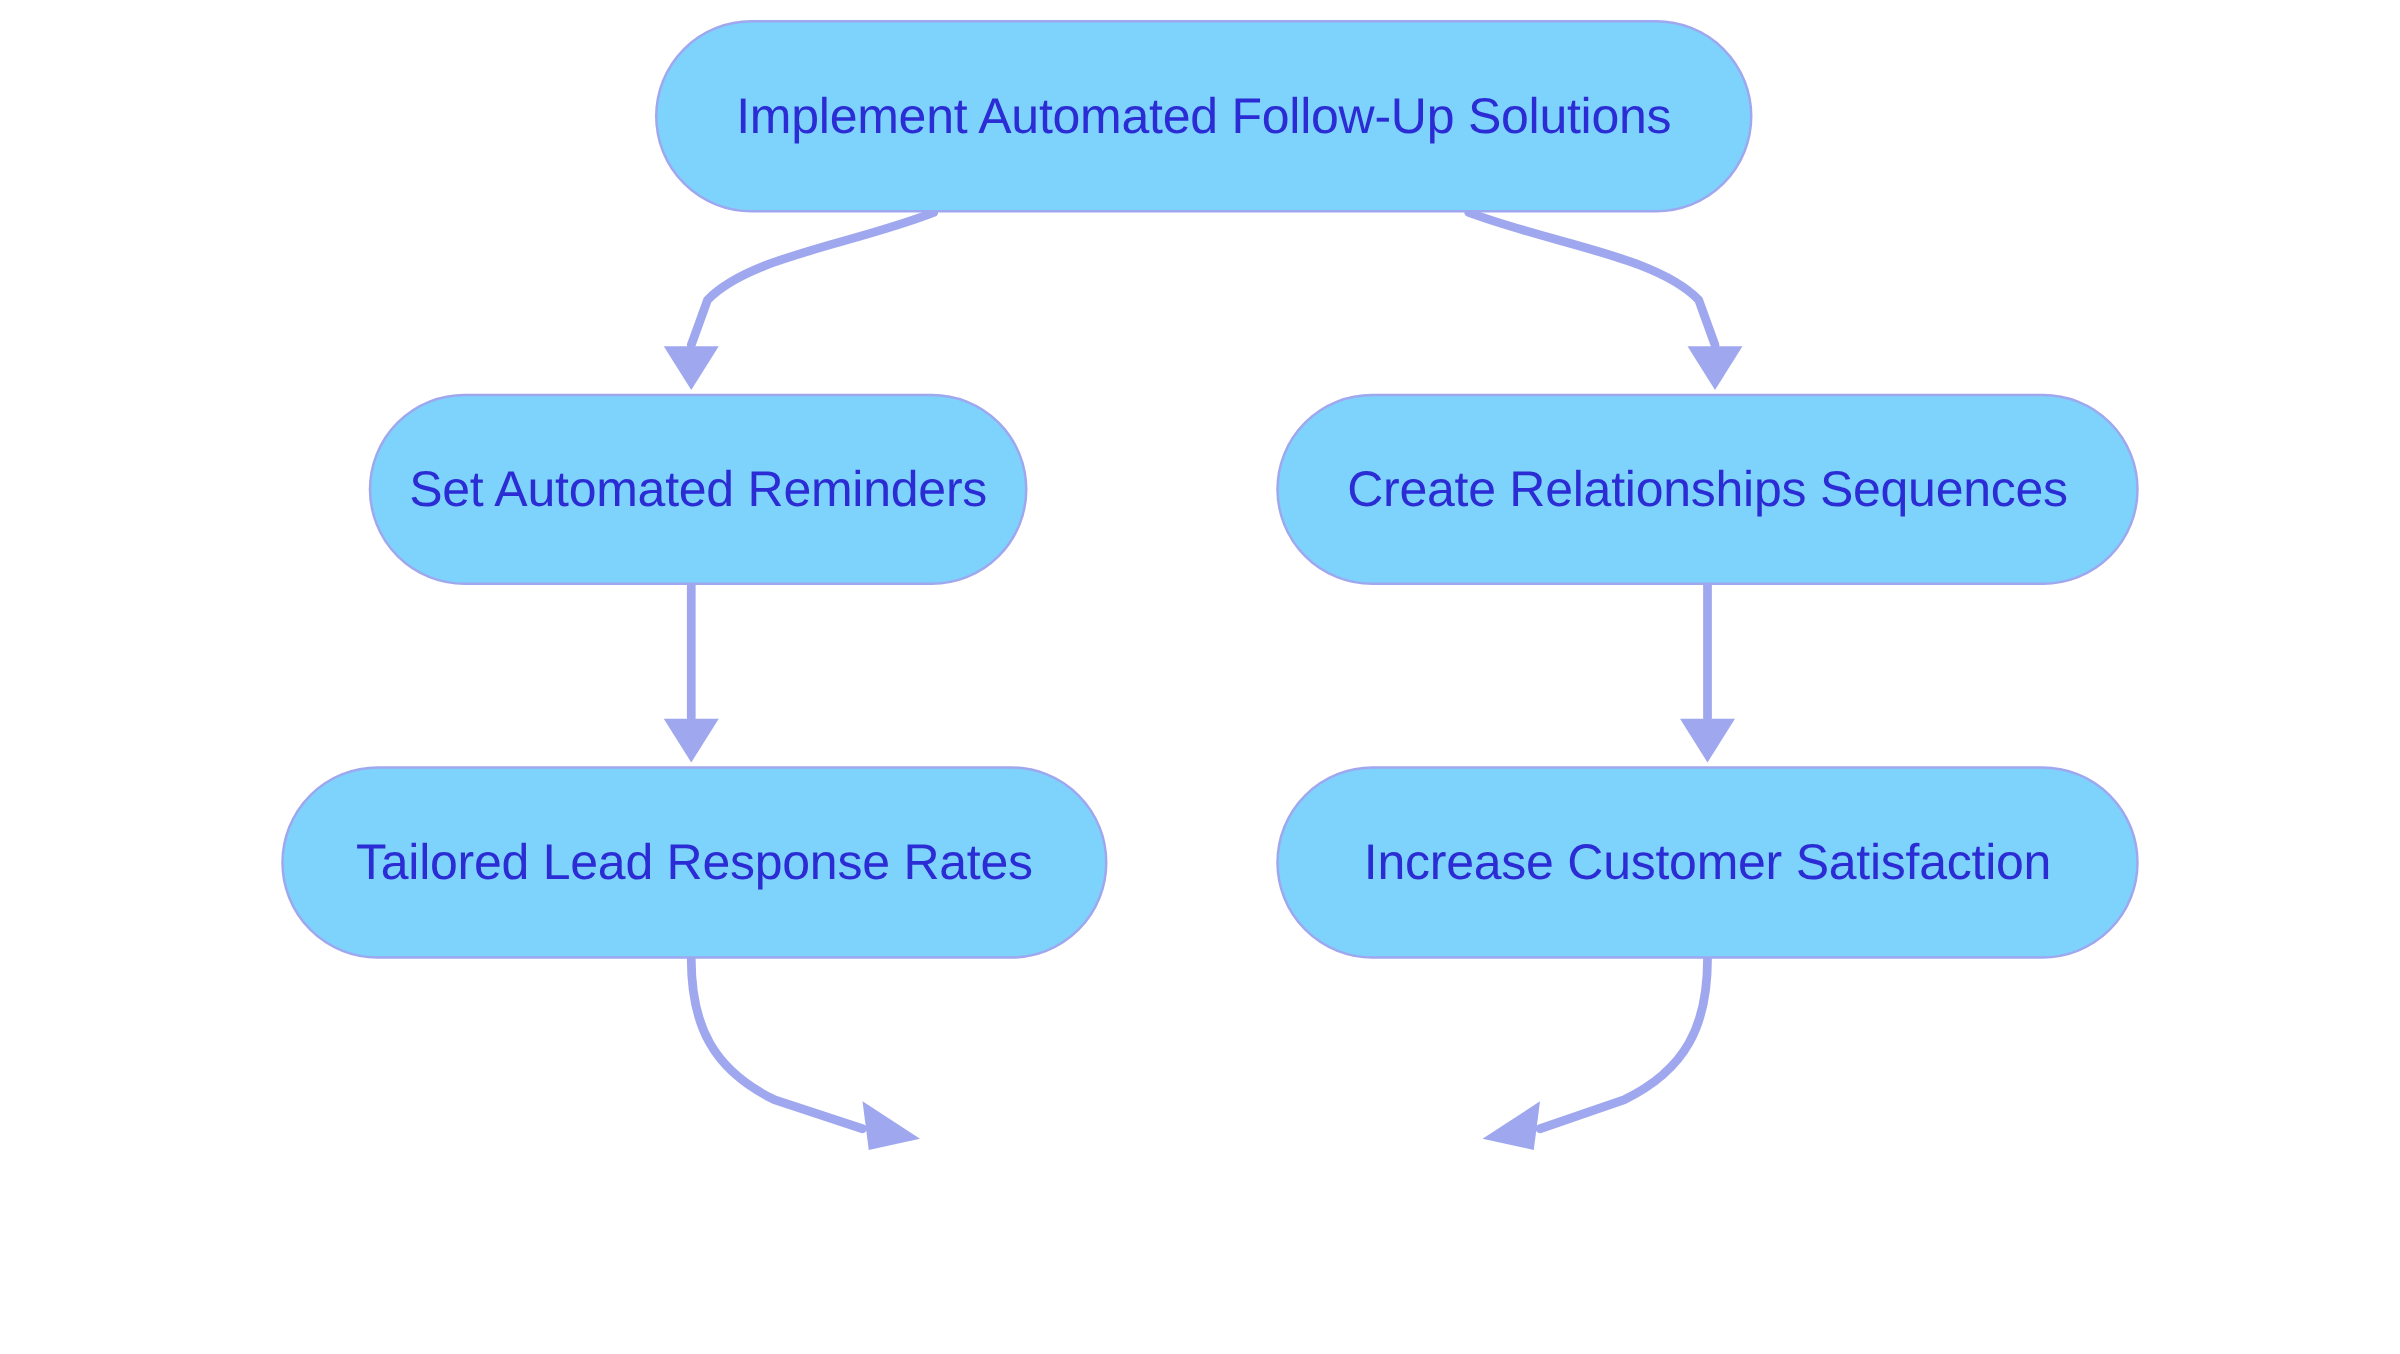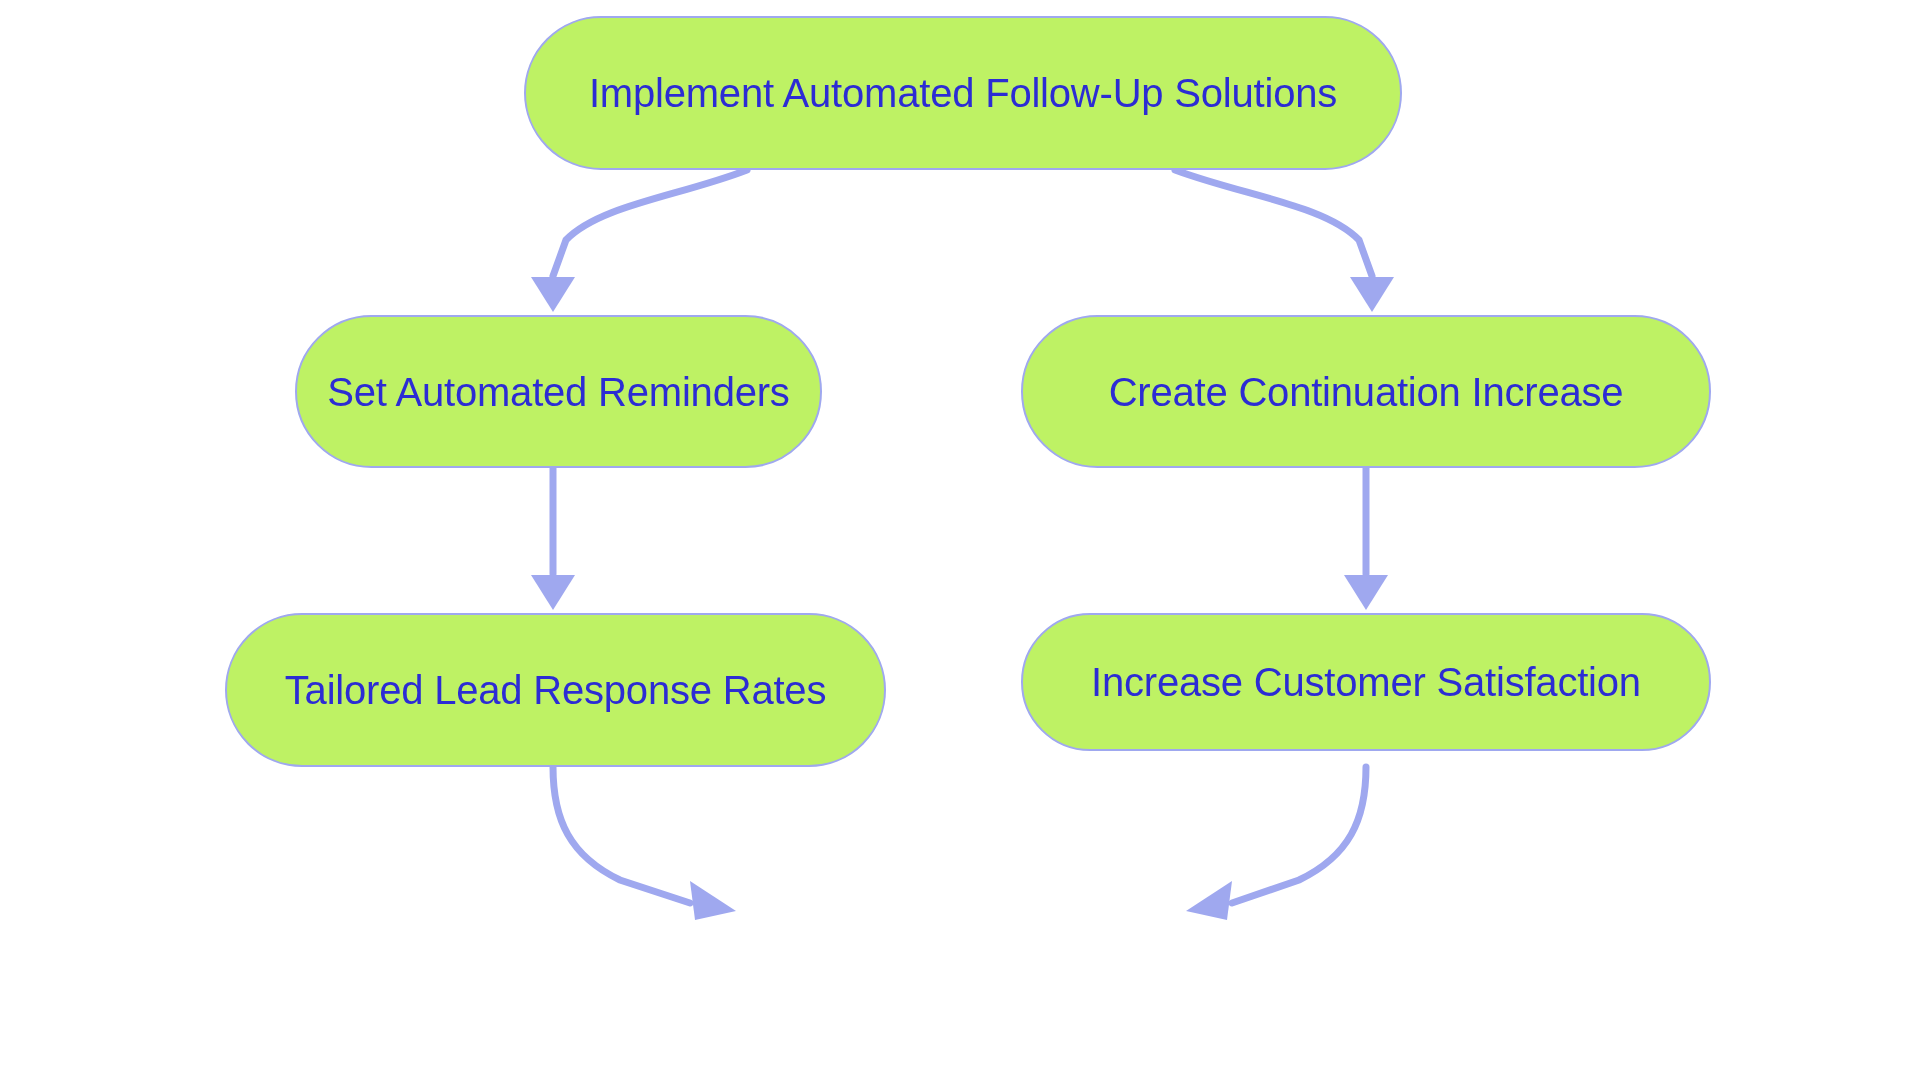--- a/index.html
+++ b/index.html
@@ -23,21 +23,21 @@
     position: absolute;
     left: 0;
     top: 0;
     width: 1920px;
     height: 1083px;
     pointer-events: none;
   }
   .node {
     position: absolute;
     box-sizing: border-box;
-    background: #bef264;
+    background: #7dd3fc;
     border: 2px solid #9fa8ef;
     border-radius: 80px;
     display: flex;
     align-items: center;
     justify-content: center;
     text-align: left;
   }
   .node-label {
     color: #2c2cd4;
     font-family: "Liberation Sans", sans-serif;
@@ -52,21 +52,21 @@
 
   #node-reminders   { left: 295px; top: 315px; width: 527px; height: 153px; }
   #node-reminders .node-label { font-size: 40px; }
 
   #node-sequences   { left: 1021px; top: 315px; width: 690px; height: 153px; }
   #node-sequences .node-label { font-size: 40px; }
 
   #node-response    { left: 225px; top: 613px; width: 661px; height: 154px; }
   #node-response .node-label { font-size: 40px; }
 
-  #node-satisfaction{ left: 1021px; top: 613px; width: 690px; height: 138px; }
+  #node-satisfaction{ left: 1021px; top: 613px; width: 690px; height: 154px; }
   #node-satisfaction .node-label { font-size: 40px; }
 
   #node-outcomes    { left: 424px; top: 911px; width: 1074px; height: 156px; }
   #node-outcomes .node-label { font-size: 40px; }
 </style>
 </head>
 <body>
 
 <div id="flowchart-canvas">
 
@@ -105,21 +105,21 @@
 
   <div class="node" id="node-root">
     <span class="node-label">Implement Automated Follow-Up Solutions</span>
   </div>
 
   <div class="node" id="node-reminders">
     <span class="node-label">Set Automated Reminders</span>
   </div>
 
   <div class="node" id="node-sequences">
-    <span class="node-label">Create Continuation Increase</span>
+    <span class="node-label">Create Relationships Sequences</span>
   </div>
 
   <div class="node" id="node-response">
     <span class="node-label">Tailored Lead Response Rates</span>
   </div>
 
   <div class="node" id="node-satisfaction">
     <span class="node-label">Increase Customer Satisfaction</span>
   </div>
 

